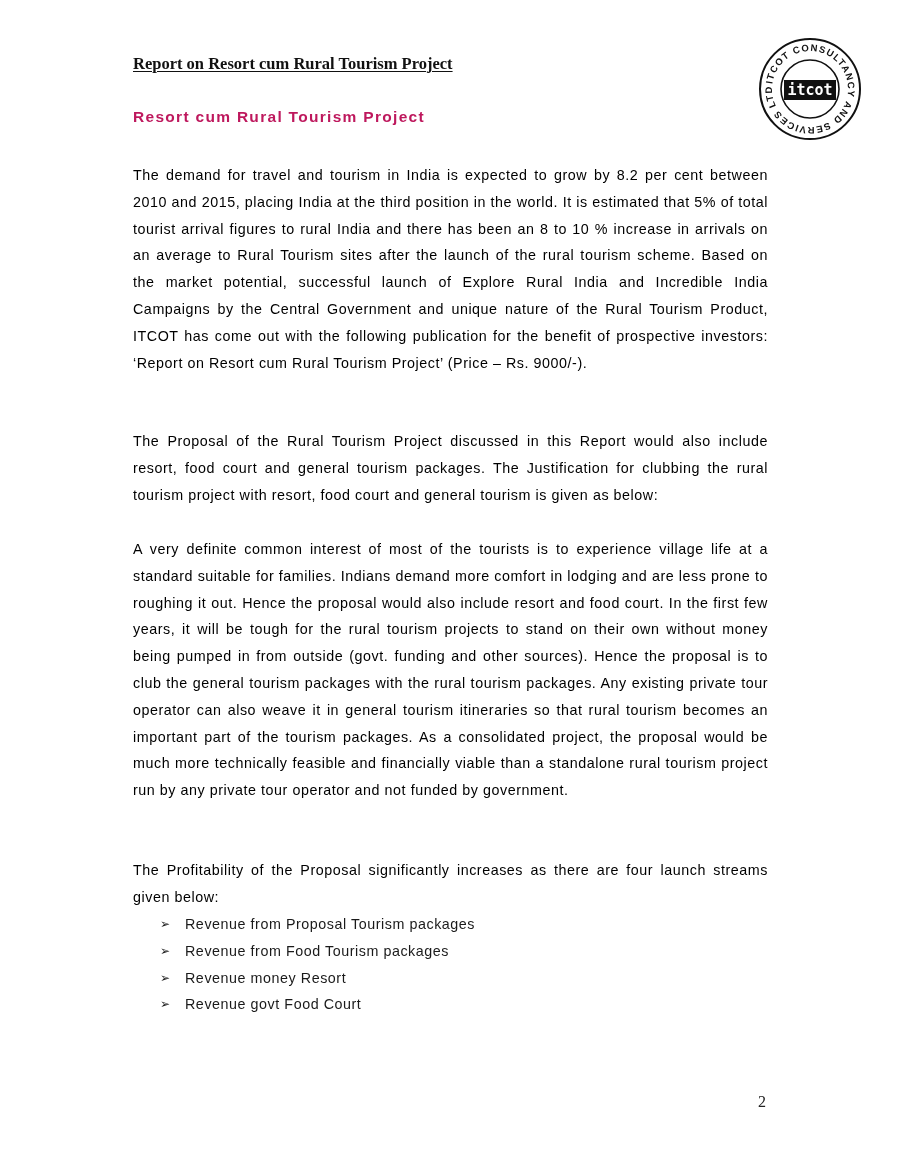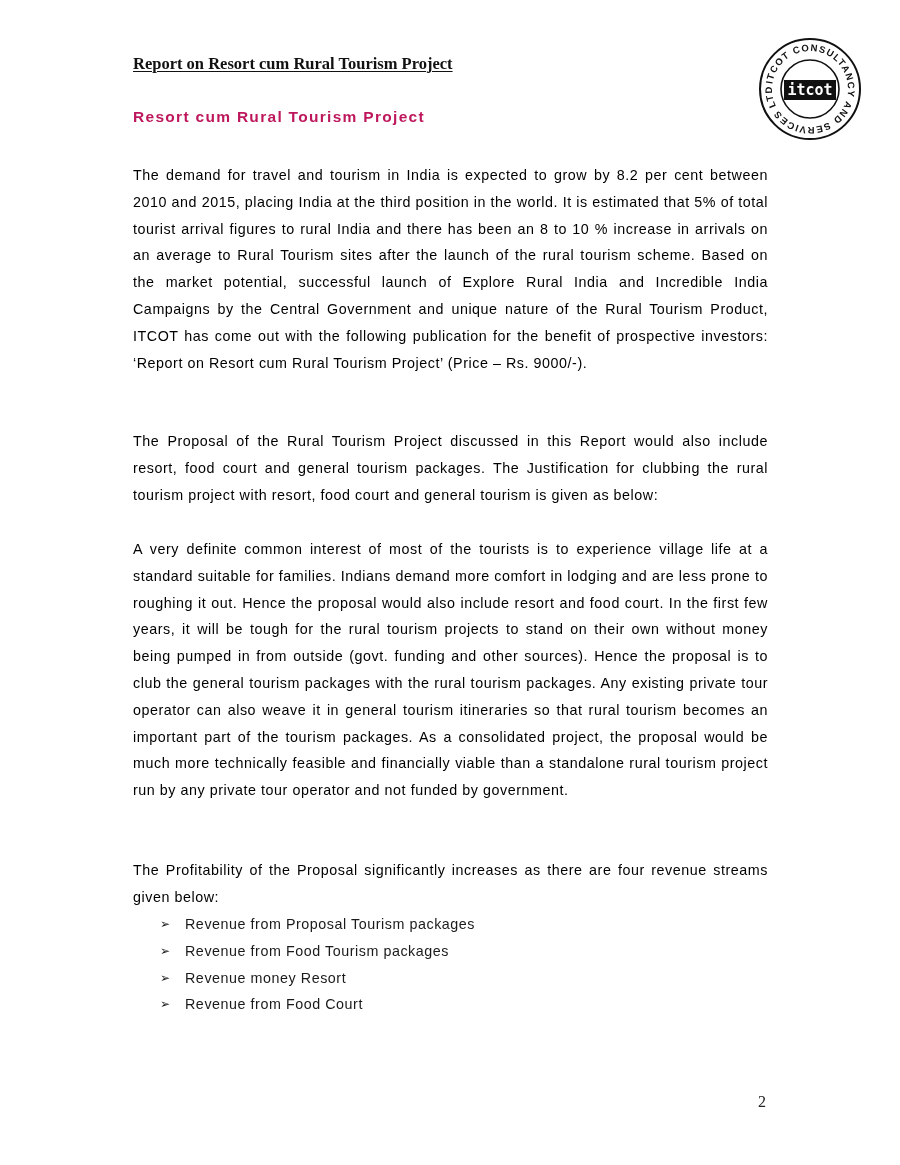--- a/index.html
+++ b/index.html
@@ -60,35 +60,35 @@
       <rect x="27" y="44" width="52" height="20" fill="#111"></rect>
       <text x="53" y="59" text-anchor="middle" font-family="DejaVu Sans Mono, monospace" font-weight="bold" font-size="15" fill="#fff">itcot</text>
     </svg>
   </div>
 
   <div class="section-title">Resort cum Rural Tourism Project</div>
 
   <p class="para p1">The demand for travel and tourism in India is expected to grow by 8.2 per cent between 2010 and 2015, placing India at the third position in the world. It is estimated that 5% of total tourist arrival figures to rural India and there has been an 8 to 10 % increase in arrivals on an average to Rural Tourism sites after the launch of the rural tourism scheme. Based on the market potential, successful launch of Explore Rural India and Incredible India Campaigns by the Central Government and unique nature of the Rural Tourism Product, ITCOT has come out with the following publication for the benefit of prospective investors:  ‘Report on Resort cum Rural Tourism Project’  (Price – Rs. 9000/-).</p>
   <p class="para p2">The Proposal of the Rural Tourism Project discussed in this Report would also include resort, food court and general tourism packages. The Justification for clubbing the rural tourism project with resort, food court and general tourism is given as below:</p>
   <p class="para p3">A very definite common interest of most of the tourists is to experience village life at a standard suitable for families. Indians demand more comfort in lodging and are less prone to roughing it out. Hence the proposal would also include resort and food court. In the first few years, it will be tough for the rural tourism projects to stand on their own without money being pumped in from outside (govt. funding and other sources). Hence the proposal is to club the general tourism packages with the rural tourism packages. Any existing private tour operator can also weave it in general tourism itineraries so that rural tourism becomes an important part of the tourism packages. As a consolidated project, the proposal would be much more technically feasible and financially viable than a standalone rural tourism project run by any private tour operator and not funded by government.</p>
-  <p class="para p4">The Profitability of the Proposal significantly increases as there are four revenue streams given below:</p>
+  <p class="para p4">The Profitability of the Proposal significantly increases as there are four launch streams given below:</p>
 
   <ul class="list">
     <li>
       <span class="bullet">➢</span>
       <span>Revenue from Proposal Tourism packages</span>
     </li>
     <li>
       <span class="bullet">➢</span>
       <span>Revenue from Food Tourism packages</span>
     </li>
     <li>
       <span class="bullet">➢</span>
       <span>Revenue money Resort</span>
     </li>
     <li>
       <span class="bullet">➢</span>
-      <span>Revenue from Food Court</span>
+      <span>Revenue govt Food Court</span>
     </li>
   </ul>
 
   <div class="page-number">2</div>
 </div>
 
 </body></html>

